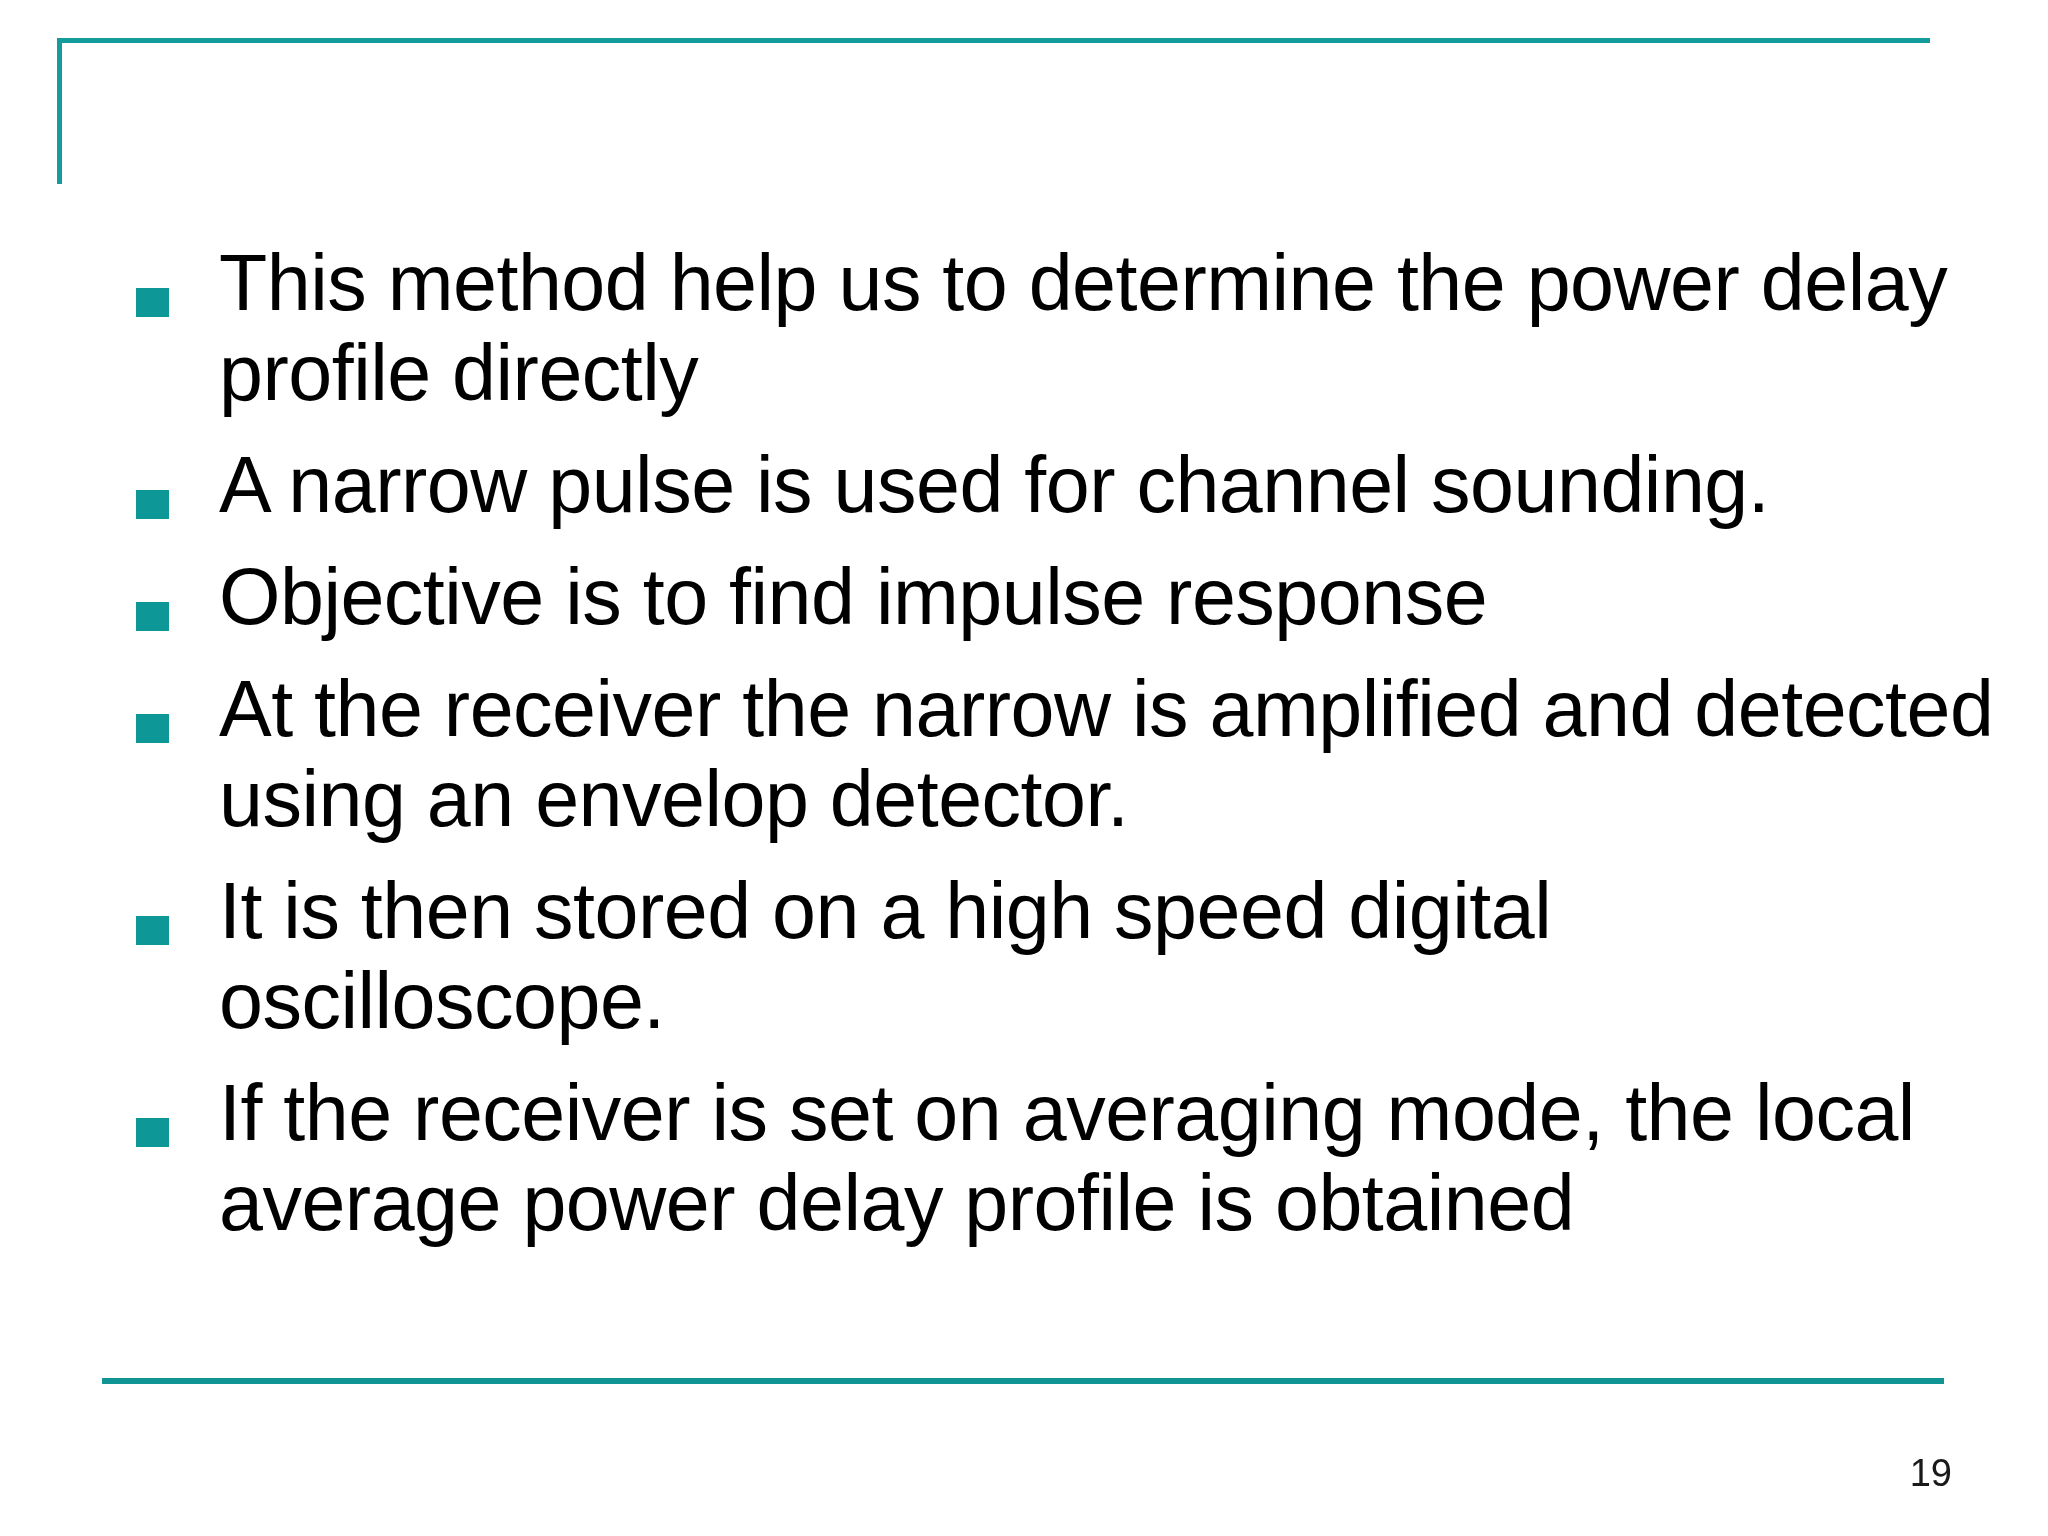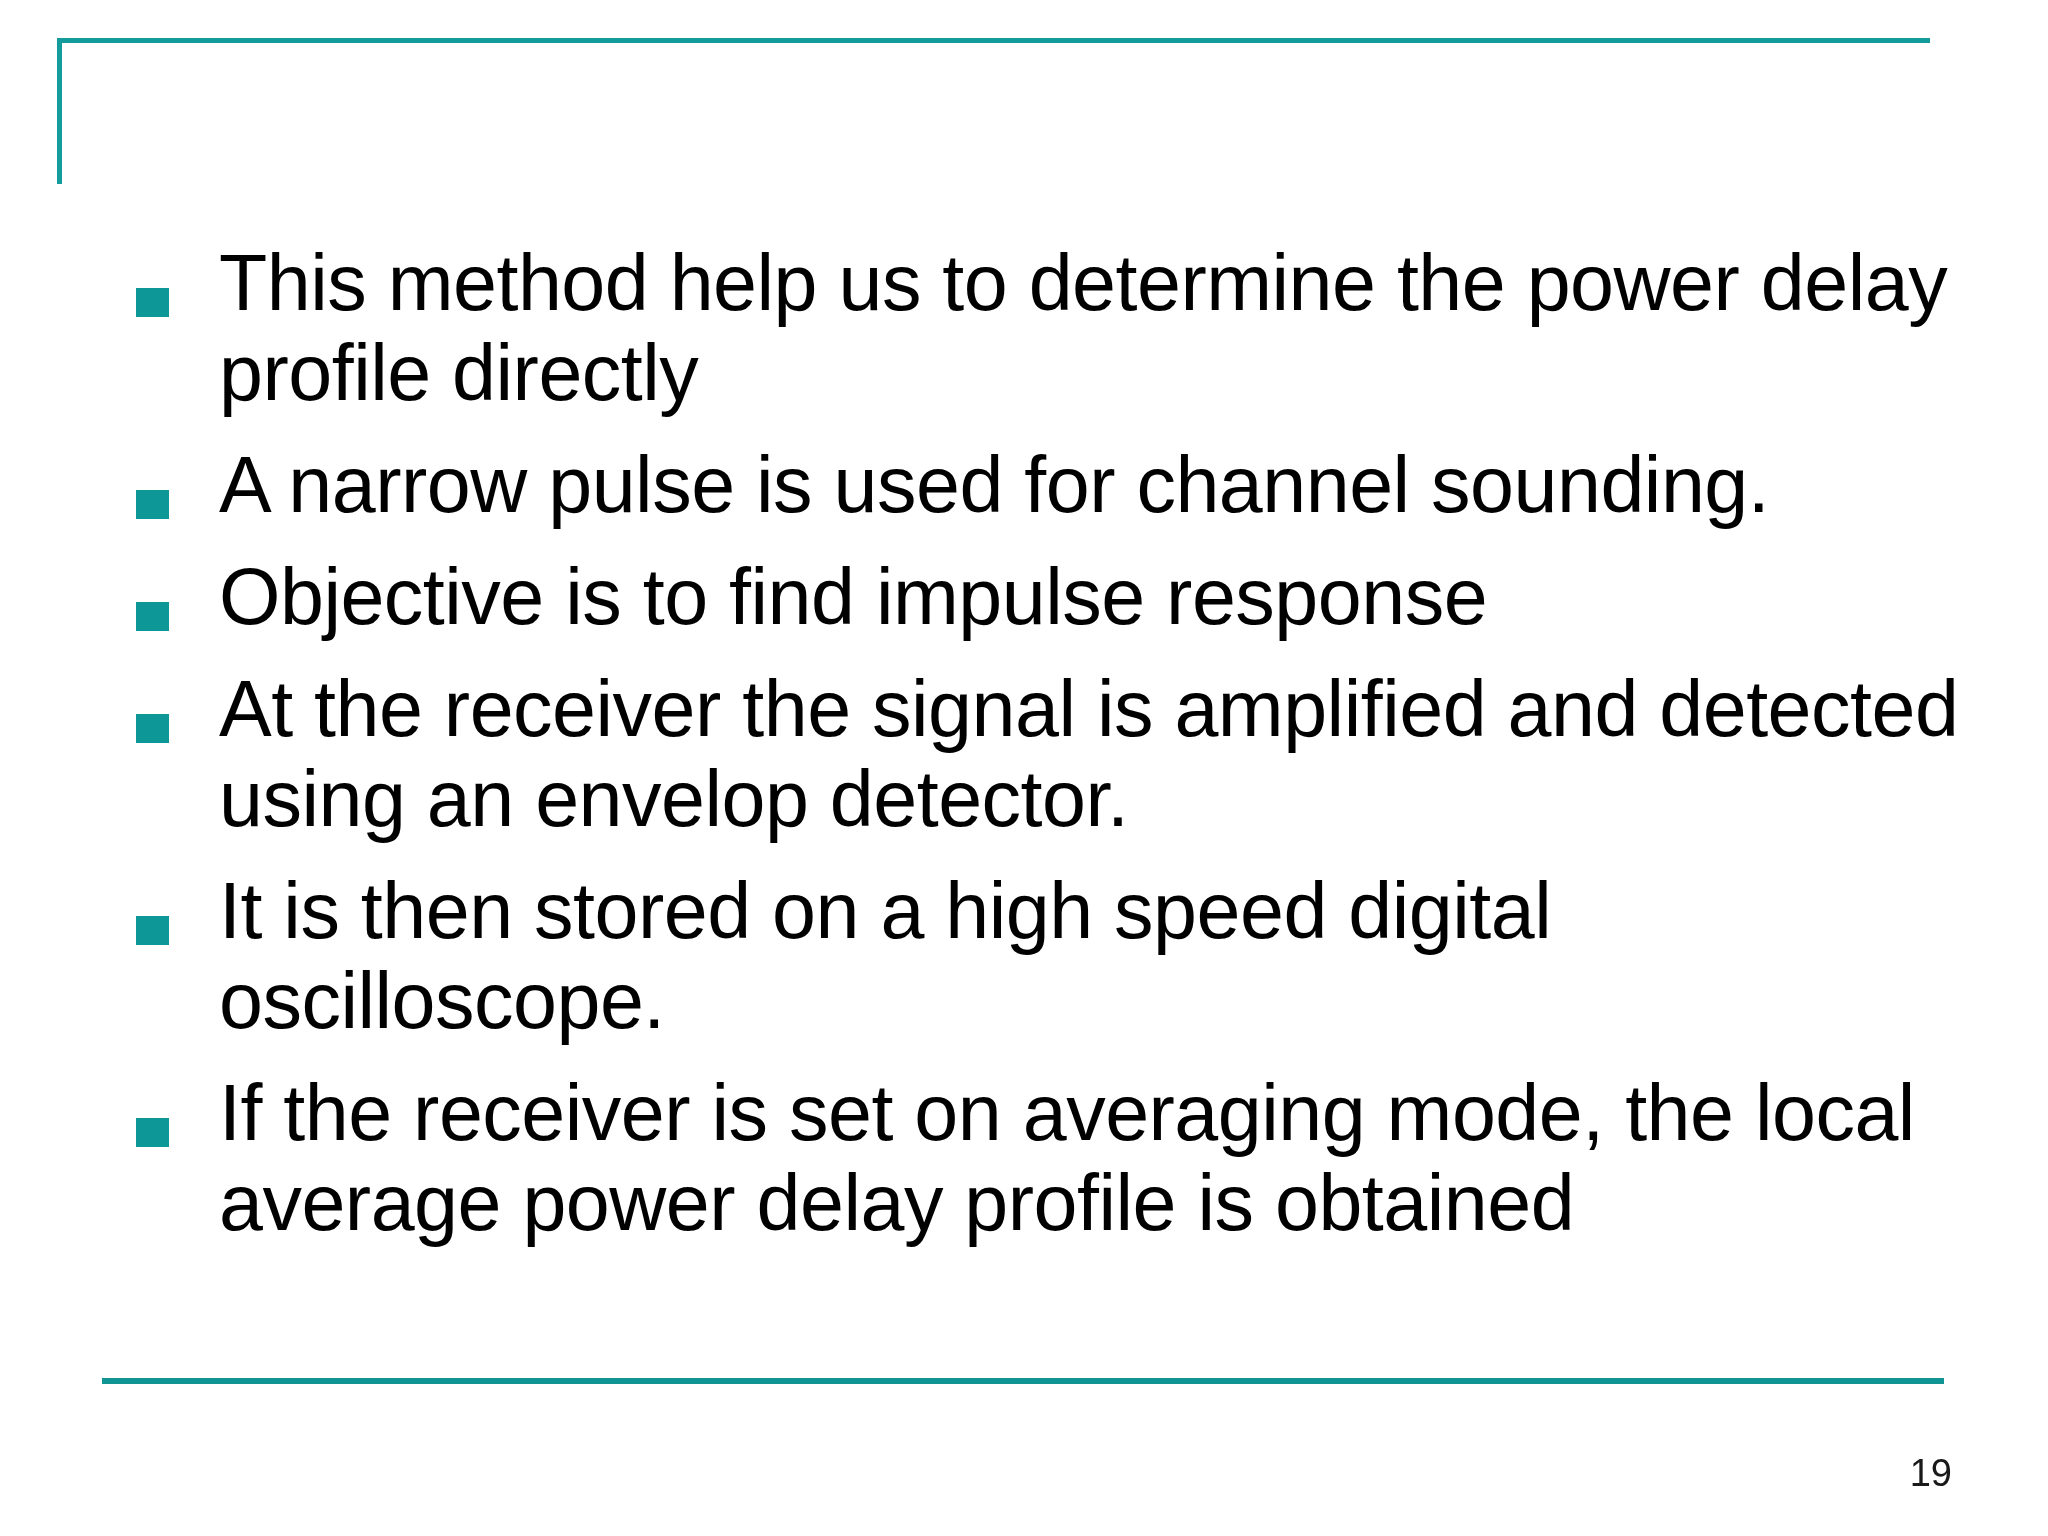--- a/index.html
+++ b/index.html
@@ -121,21 +121,21 @@
       <span class="bullet-text">A narrow pulse is used for channel sounding.</span>
     </div>
 
     <div class="bullet-item">
       <span class="bullet-marker"></span>
       <span class="bullet-text">Objective is to find impulse response</span>
     </div>
 
     <div class="bullet-item">
       <span class="bullet-marker"></span>
-      <span class="bullet-text">At the receiver the signal is amplified and detected using an envelop detector.</span>
+      <span class="bullet-text">At the receiver the narrow is amplified and detected using an envelop detector.</span>
     </div>
 
     <div class="bullet-item">
       <span class="bullet-marker"></span>
       <span class="bullet-text">It is then stored on a high speed digital oscilloscope.</span>
     </div>
 
     <div class="bullet-item">
       <span class="bullet-marker"></span>
       <span class="bullet-text">If the receiver is set on averaging mode, the local average power delay profile is obtained</span>

